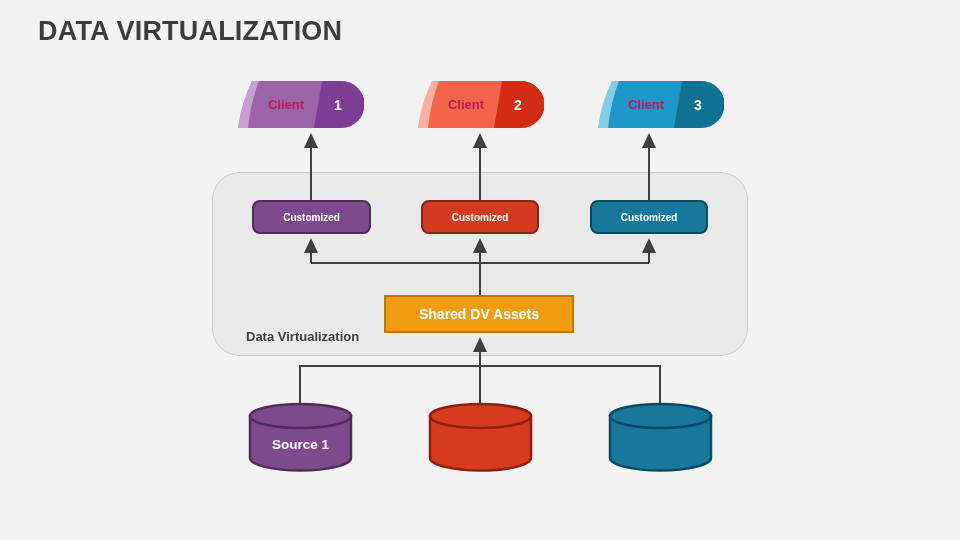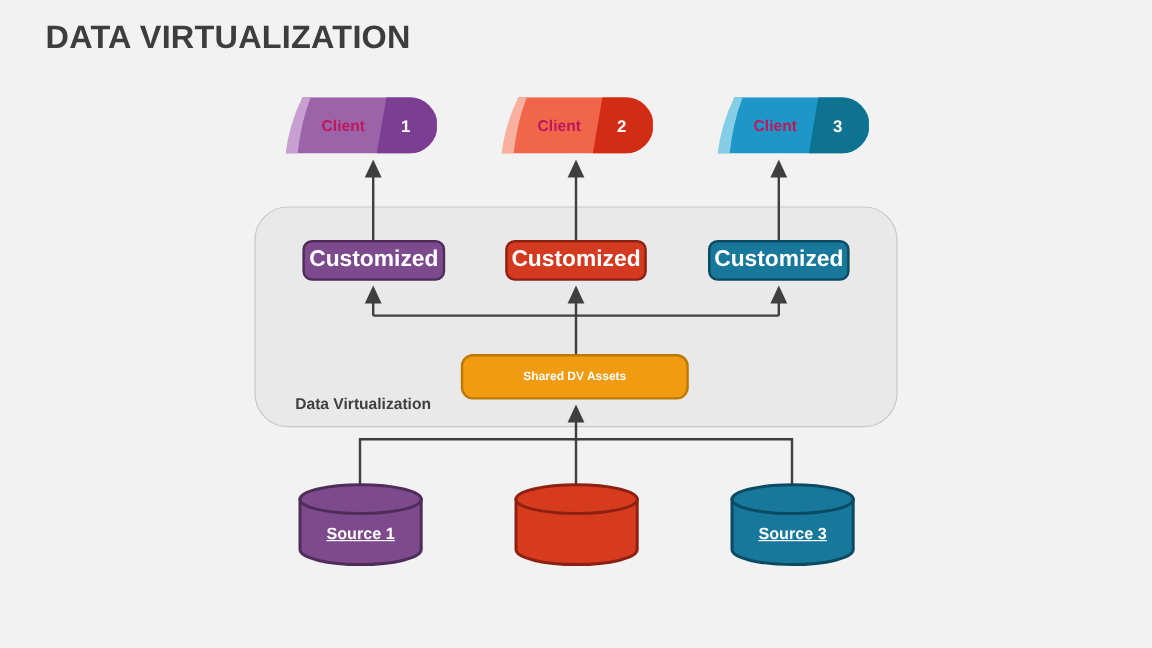--- a/index.html
+++ b/index.html
@@ -75,48 +75,48 @@
   .client.red .cap { fill: #D22D14; }
   .client.red .sliver { fill: #F8B0A0; }
   .client.teal .main { fill: #1E96C8; }
   .client.teal .cap { fill: #0D7391; }
   .client.teal .sliver { fill: #85CCE5; }
 
   
   .box {
     position: absolute;
     display: flex; align-items: center; justify-content: center;
-    color: #FFFFFF; font-size: 19px; font-weight: 700;
+    color: #FFFFFF; font-size: 10px; font-weight: 700;
     border-radius: 8px;
     border: 2px solid transparent;
     z-index: 3;
   }
   .box.purple { background: #7E4A8E; border-color: #4E2B59; }
   .box.red    { background: #D43A20; border-color: #8E2012; }
   .box.teal   { background: #17789C; border-color: #0B4A61; }
-  .box.orange { background: #F09B10; border-color: #BD7906; border-radius: 10px; font-size: 10px; }
+  .box.orange { background: #F09B10; border-color: #BD7906; border-radius: 0; font-size: 14px; }
 
   .box.cust-1 { left: 252px; top: 200px; width: 119px; height: 34px; }
   .box.cust-2 { left: 421px; top: 200px; width: 118px; height: 34px; }
   .box.cust-3 { left: 590px; top: 200px; width: 118px; height: 34px; }
   .box.shared { left: 384px; top: 295px; width: 190px; height: 38px; }
 
   
   .cyl {
     position: absolute;
     top: 402px;
     width: 105px; height: 71px;
     z-index: 3;
   }
   .cyl svg { position: absolute; left: 0; top: 0; }
   .cyl-label {
     position: absolute;
     left: 0; top: 24px; width: 105px; height: 36px;
     display: flex; align-items: center; justify-content: center;
-    color: #FFFFFF; font-size: 13.5px; font-weight: 700; text-decoration: underline;
+    color: #FFFFFF; font-size: 13.5px; font-weight: 700;
   }
   .cyl.purple path, .cyl.purple ellipse { fill: #7D4A8D; stroke: #4F2D59; }
   .cyl.red path,    .cyl.red ellipse    { fill: #D63B1E; stroke: #8E2012; }
   .cyl.teal path,   .cyl.teal ellipse   { fill: #17789B; stroke: #0B4A61; }
   .cyl path, .cyl ellipse { stroke-width: 2.5; }
 </style>
 </head>
 <body>
 
 <div class="title">DATA VIRTUALIZATION</div>
@@ -196,14 +196,13 @@
     <path d="M 2 14 L 2 56 A 50.5 12.5 0 0 0 103 56 L 103 14 Z"></path>
     <ellipse cx="52.5" cy="14" rx="50.5" ry="12"></ellipse>
   </svg>
 </div>
 
 <div class="cyl teal" style="left:608px">
   <svg width="105" height="71" viewBox="0 0 105 71">
     <path d="M 2 14 L 2 56 A 50.5 12.5 0 0 0 103 56 L 103 14 Z"></path>
     <ellipse cx="52.5" cy="14" rx="50.5" ry="12"></ellipse>
   </svg>
-  <span class="cyl-label">Source 3</span>
 </div>
 
 </body></html>

